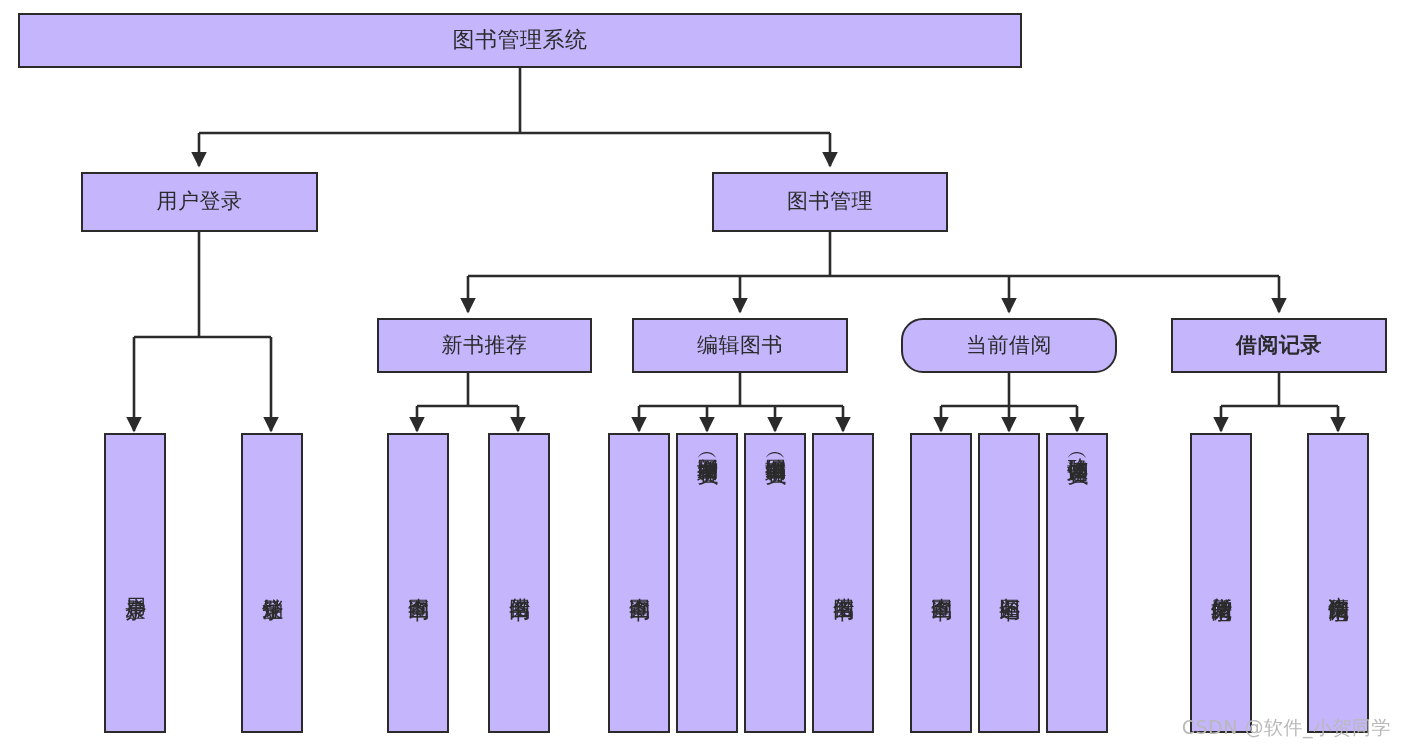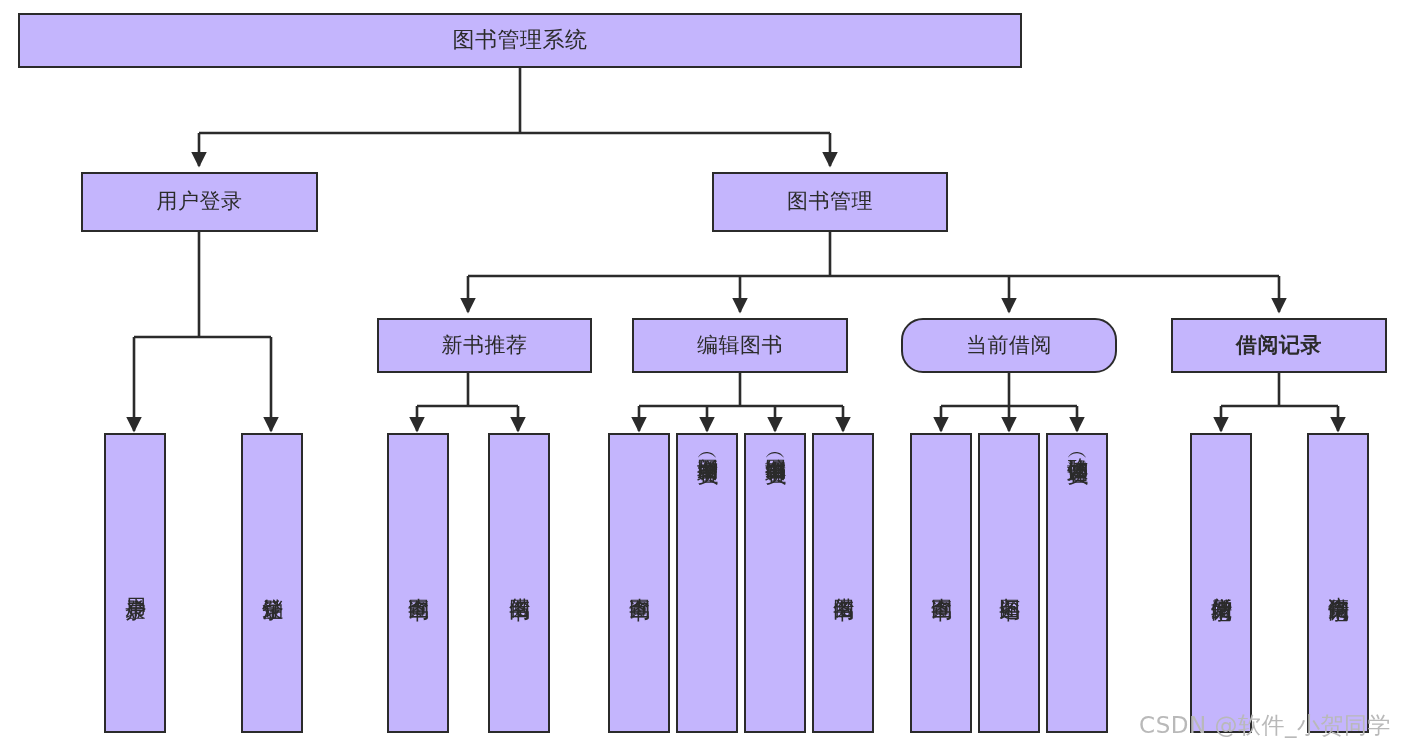--- a/index.html
+++ b/index.html
@@ -60,21 +60,21 @@
     -webkit-text-orientation: upright;
   }
   .node-v.vcenter {
     align-items: center;
     padding-top: 0;
   }
   #watermark {
     position: absolute;
     right: 14px;
     bottom: 6px;
-    font-size: 23px;
+    font-size: 19px;
     color: #b9b9b9;
     white-space: nowrap;
     letter-spacing: 0.5px;
   }
 </style>
 </head>
 <body>
 
 <div id="diagram-root">
 

